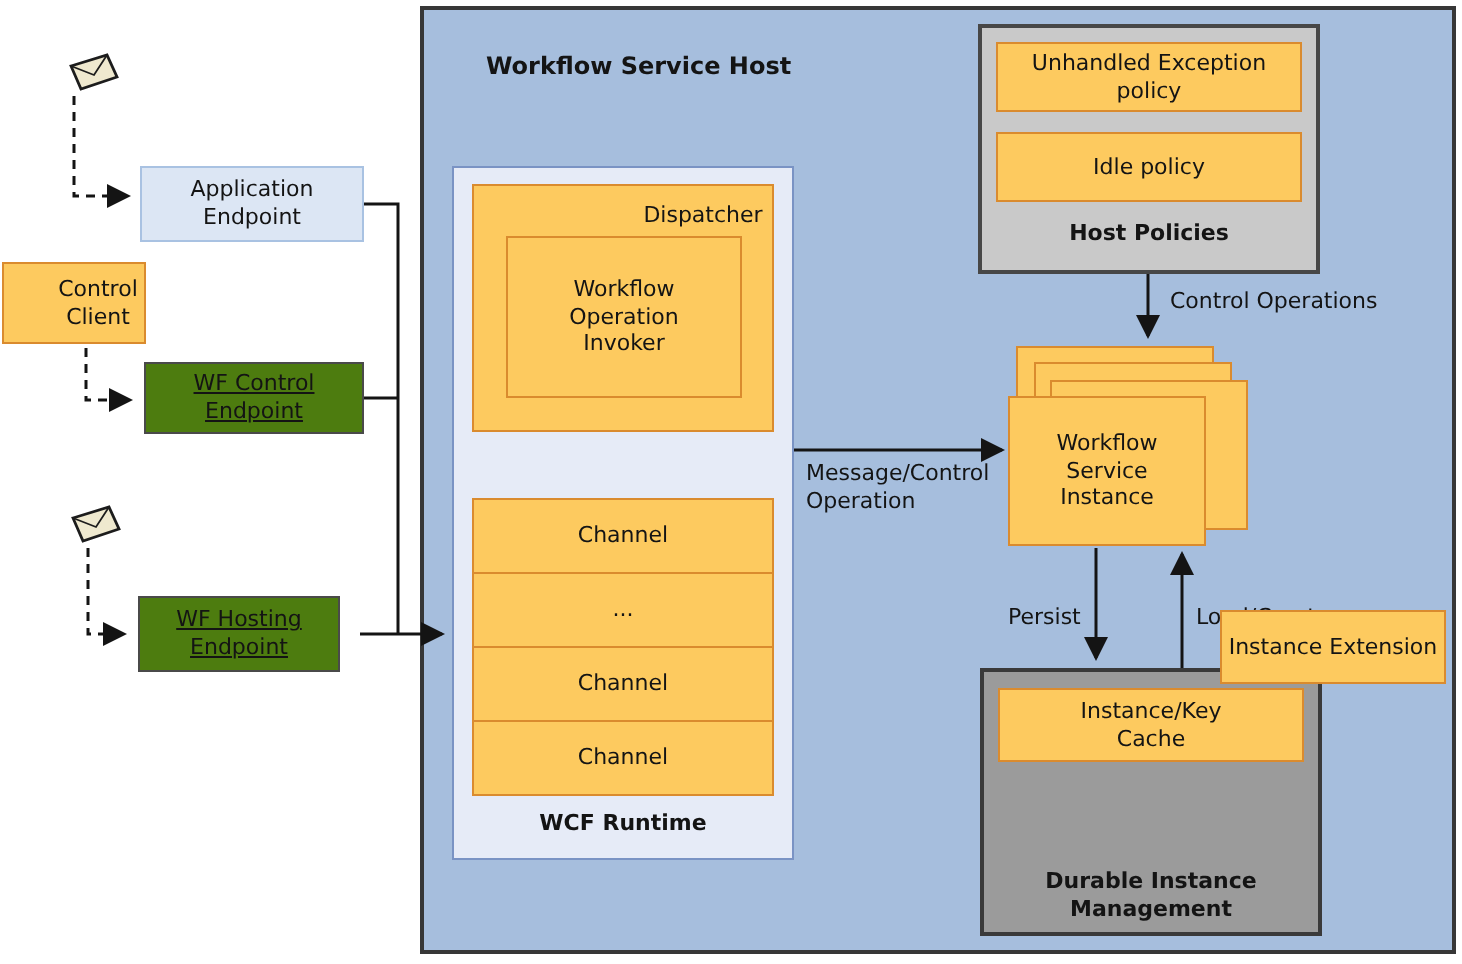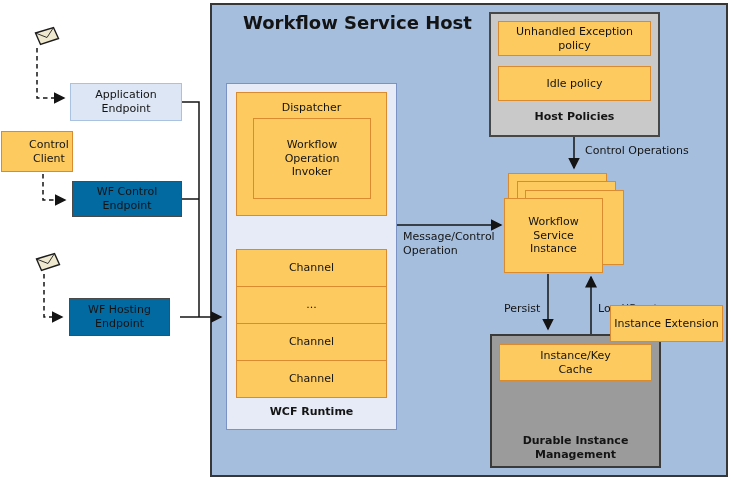--- a/index.html
+++ b/index.html
@@ -9,21 +9,21 @@
     font-family:"DejaVu Sans","Liberation Sans",sans-serif;
     font-size:11px; line-height:1.25;
   }
   .box {
     position:absolute; box-sizing:border-box;
     display:flex; align-items:center; justify-content:center;
     text-align:center;
   }
   .orange  { background:#FDCA5F; border:1px solid #DA8B2E; }
   .grayb   { background:#C9C9C9; border:2px solid #474747; }
-  .graybx  { background:#0369a1; border:1px solid #4A4A4A; }
+  .graybx  { background:#4d7c0f; border:1px solid #4A4A4A;text-decoration:underline; }
   .darkgray{ background:#9B9B9B; border:2px solid #3A3A3A; }
   .bluebox { background:#DCE6F4; border:1px solid #A9C2E2; }
   .label   { position:absolute; white-space:nowrap; }
   .bold    { font-weight:bold; }
   .hostbg  {
     position:absolute; left:210px; top:3px; width:518px; height:474px;
     box-sizing:border-box; background:#A6BEDD; border:2px solid #373737;
   }
   .wcfpanel{
     position:absolute; left:226px; top:83px; width:171px; height:347px;
@@ -32,25 +32,25 @@
   svg.overlay { position:absolute; left:0; top:0; z-index:20; pointer-events:none; }
   .stackbox { position:absolute; box-sizing:border-box; width:99px; height:75px;
               background:#FDCA5F; border:1px solid #DA8B2E; }
 </style>
 </head>
 <body>
 
 <div class="canvas">
 
   <div class="hostbg"></div>
-  <div class="label bold" style="left:243px; top:12px; font-size:18px;">Workflow Service Host</div>
+  <div class="label bold" style="left:243px; top:26px; font-size:12px;">Workflow Service Host</div>
 
   <div class="wcfpanel"></div>
   <div class="box orange" style="left:236px; top:92px; width:151px; height:124px;"></div>
-  <div class="label" style="left:236px; top:101px; width:151px; text-align:center;">Dispatcher</div>
+  <div class="label" style="left:236px; top:101px; width:151px; text-align:center;padding-left:40px;">Dispatcher</div>
   <div class="box orange" style="left:253px; top:118px; width:118px; height:81px;">
     <span style="width:72px;">Workflow Operation Invoker</span>
   </div>
 
   <div class="box orange" style="left:236px; top:249px; width:151px; height:38px;">
     <span>Channel</span>
   </div>
   <div class="box orange" style="left:236px; top:286px; width:151px; height:38px;">
     <span>...</span>
   </div>

